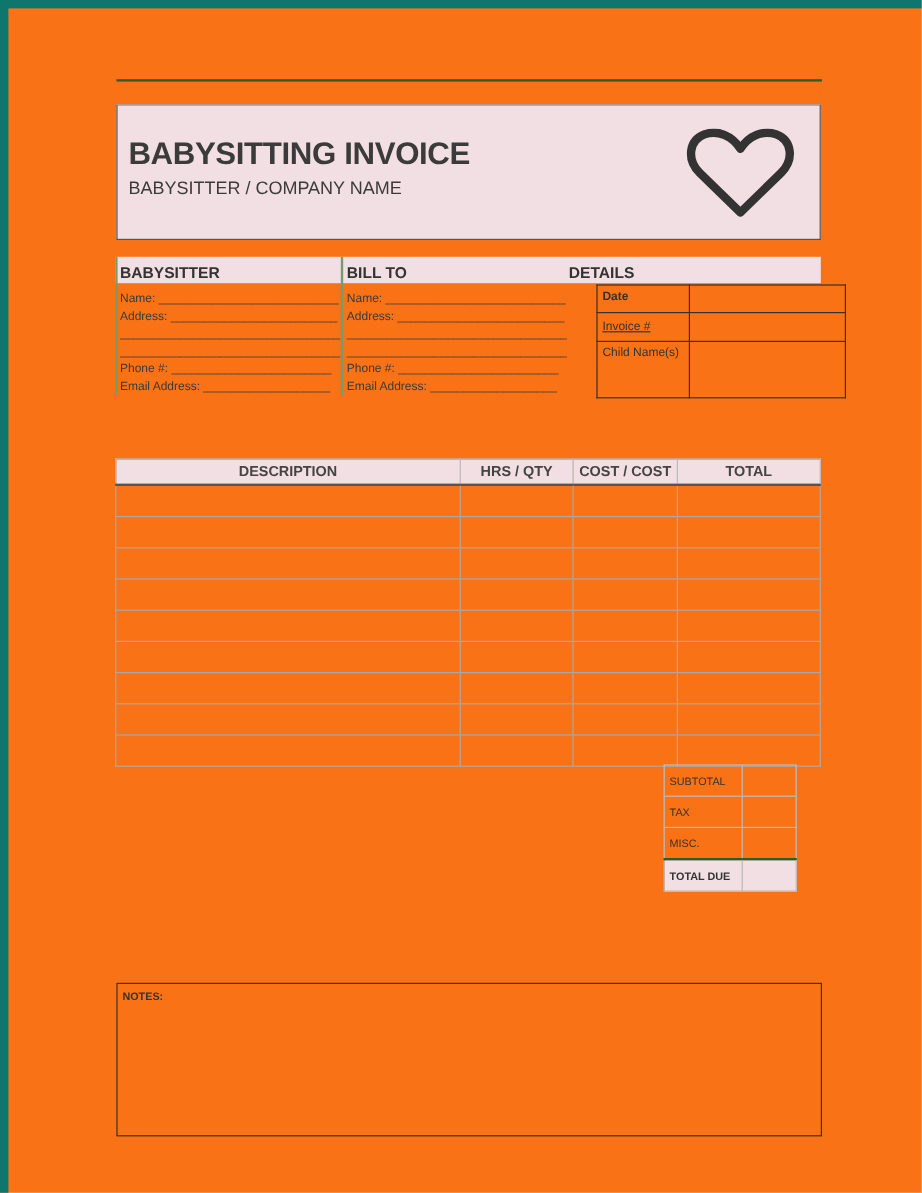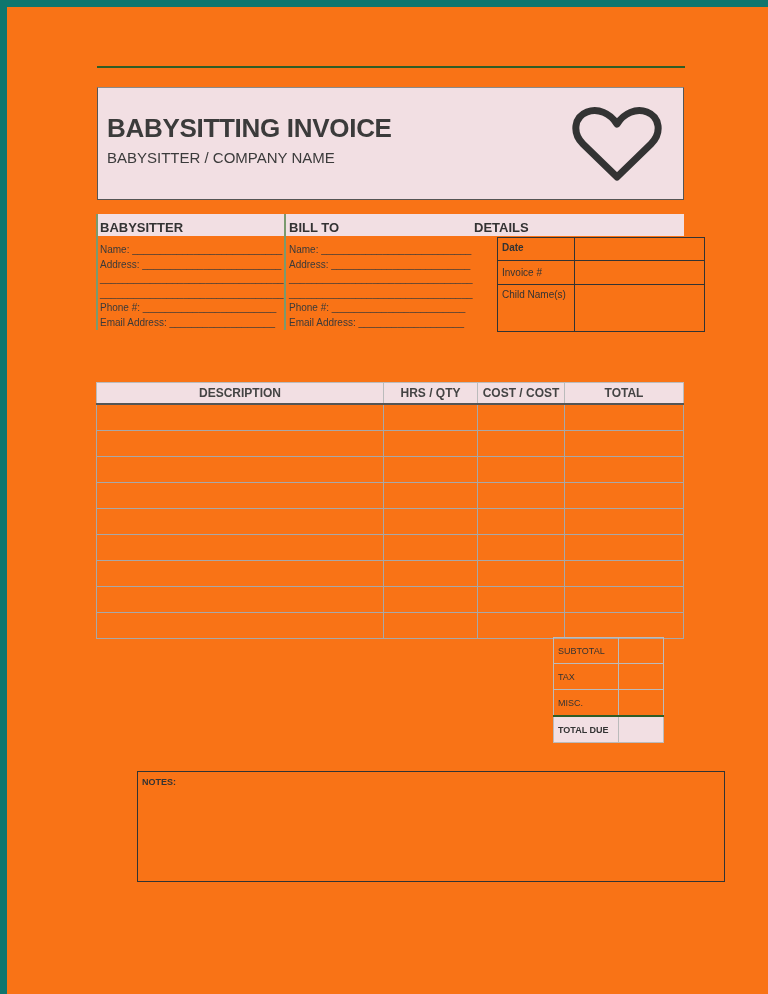--- a/index.html
+++ b/index.html
@@ -23,21 +23,21 @@
 
   .items { position:absolute; left:89px; top:375px; width:588px; border-collapse:collapse; }
   .items th { background:#f2dfe3; height:20px; font-size:12px; font-weight:bold; color:#444; border:1px solid #bbb; border-bottom:2px solid #555; padding:0; }
   .items td { height:25px; border:1px solid #a8a8a8; padding:0; }
 
   .summary { position:absolute; left:546px; top:630px; width:111px; border-collapse:collapse; }
   .summary td { height:25px; border:1px solid #bbb; font-size:9px; color:#333; padding:0 0 0 4px; }
   .summary td.k { width:60px; }
   .summary tr.due td { background:#f2dfe3; font-weight:bold; border-top:2px solid #2f5d25; }
 
-  .notes { position:absolute; left:90px; top:764px; width:588px; height:111px; border:1px solid #333; box-sizing:border-box;margin-left:40px; }
+  .notes { position:absolute; left:90px; top:812px; width:588px; height:128px; border:1px solid #333; box-sizing:border-box; }
   .notes-label { position:absolute; left:4px; top:5px; font-size:9px; font-weight:bold; color:#333; }
 </style>
 </head>
 <body>
 
 <div class="page">
   <div class="top-rule"></div>
 
   <div class="header">
     <div class="title">BABYSITTING INVOICE</div>
@@ -73,21 +73,21 @@
     <div class="ln">Email Address: ___________________</div>
   </div>
 
   <table class="details">
     <tbody>
         <tr style="height:23px;">
       <td class="k" style="font-weight:bold;">Date</td>
       <td></td>
     </tr>
     <tr style="height:24px;">
-      <td class="k" style="vertical-align:middle; padding-top:0;">Invoice #</td>
+      <td class="k" style="vertical-align:middle; padding-top:0;text-decoration:underline;">Invoice #</td>
       <td></td>
     </tr>
     <tr style="height:47px;">
       <td class="k">Child Name(s)</td>
       <td></td>
     </tr>
   </tbody>
     </table>
 
   <table class="items">

